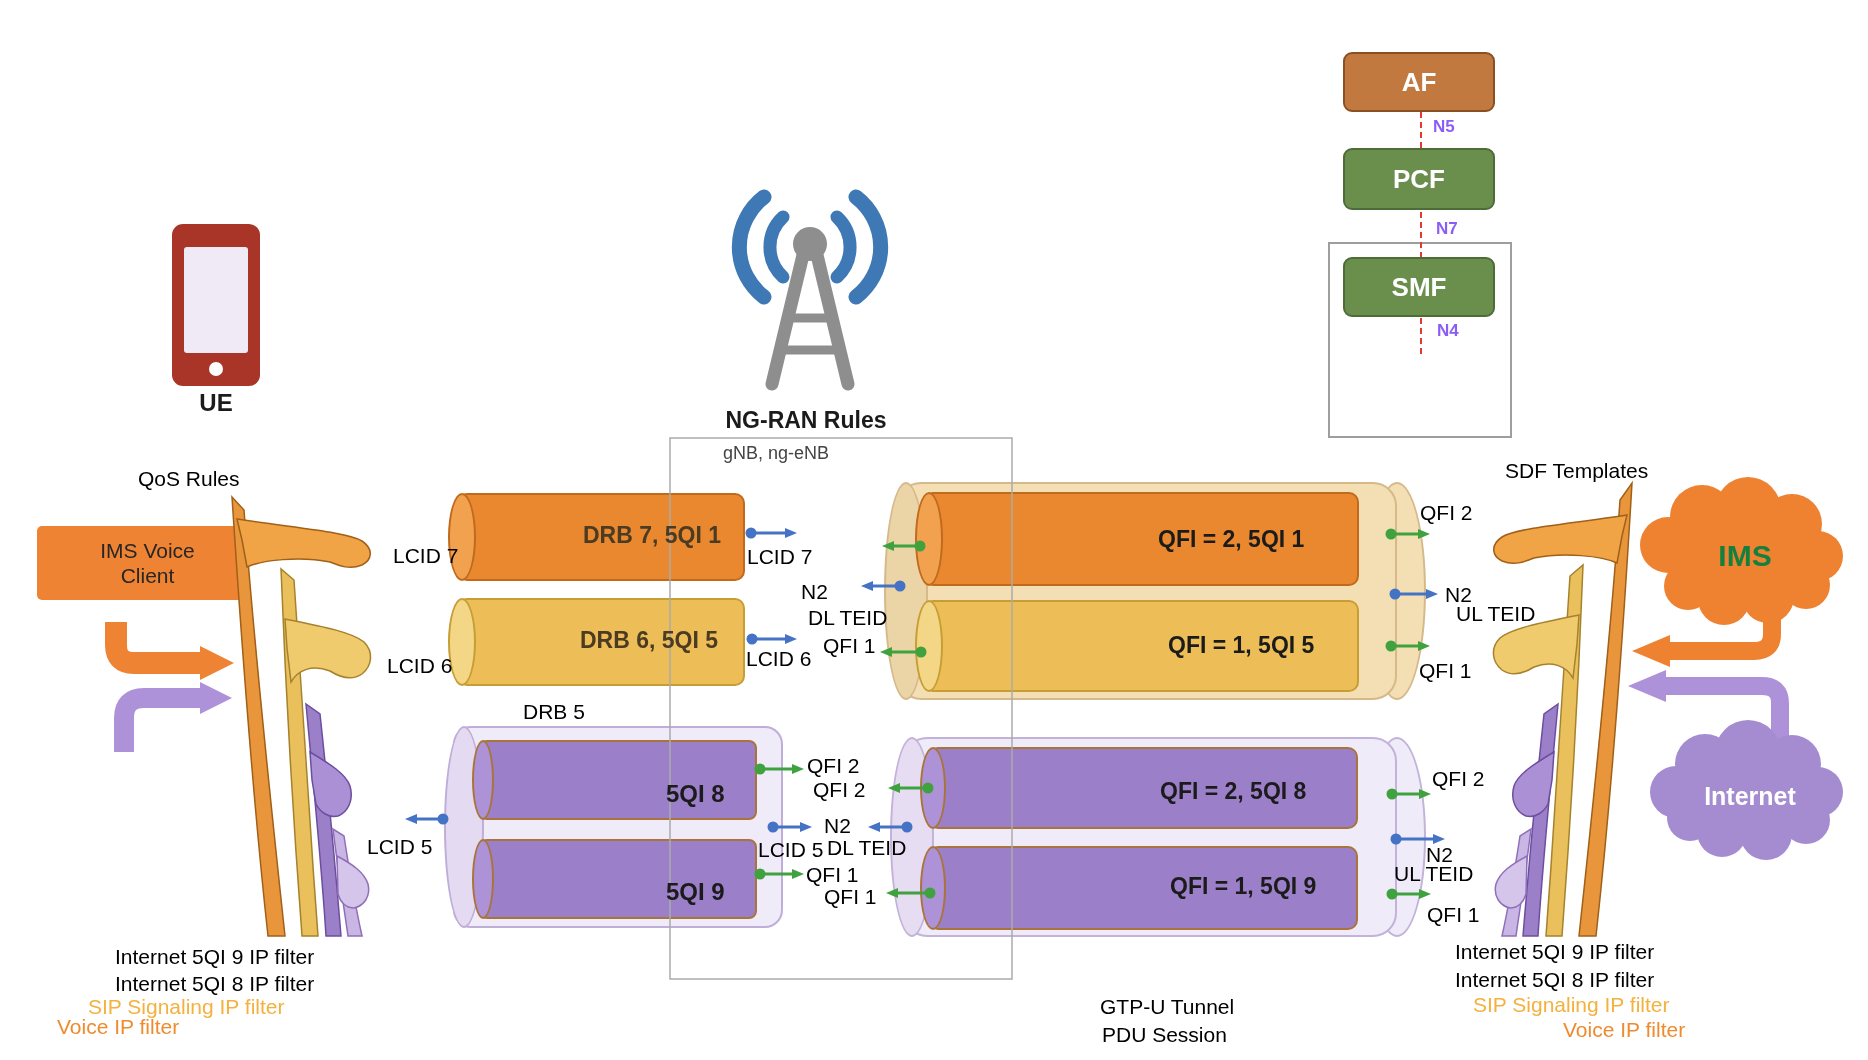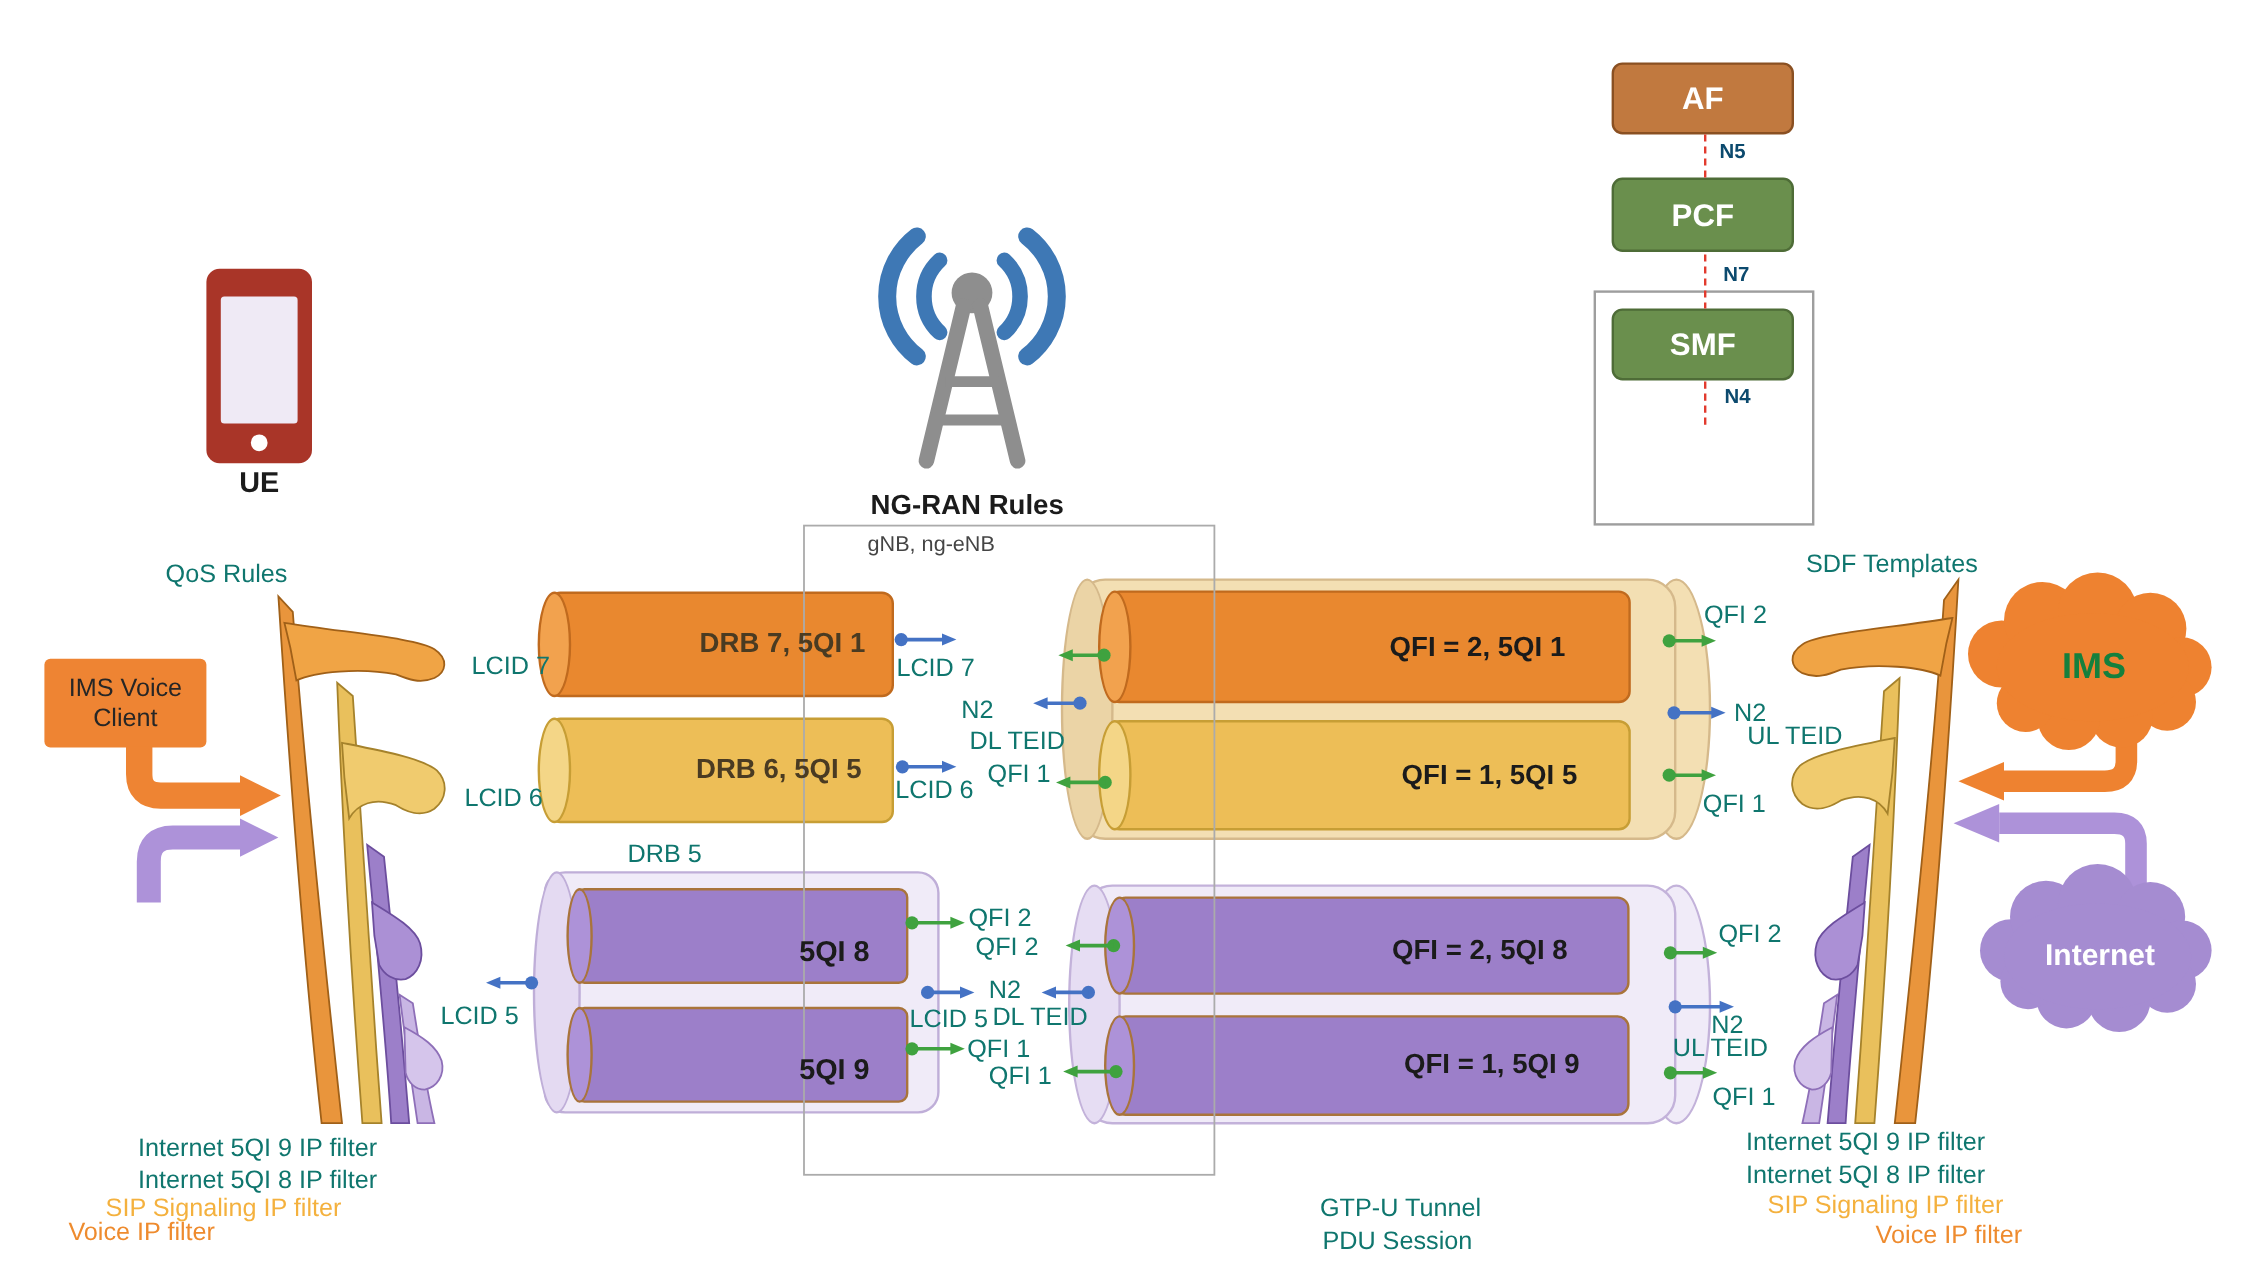--- a/index.html
+++ b/index.html
@@ -1,50 +1,50 @@
 <!DOCTYPE html>
 <html><head>
 <meta charset="utf-8">
 <style>
   html,body { margin:0; padding:0; background:#fff; }
   #canvas {
     position:relative; width:1868px; height:1060px; background:#ffffff;
     font-family:"Liberation Sans", sans-serif; overflow:hidden;
   }
   .abs { position:absolute; }
-  .lbl { position:absolute; font-size:21px; color:#0f766e; white-space:nowrap; line-height:1.05; }
+  .lbl { position:absolute; font-size:21px; color:#000000; white-space:nowrap; line-height:1.05; }
   .lbl-bold { font-weight:bold; color:#1b1b1b; }
   .drb-lbl { position:absolute; font-size:23px; font-weight:600; color:#4a3b22; white-space:nowrap; }
   .qfi-lbl { position:absolute; font-size:23px; font-weight:bold; color:#1b1b1b; white-space:nowrap; }
   .nfbox { position:absolute; border-radius:9px; display:flex; align-items:center; justify-content:center;
            color:#fff; font-weight:bold; font-size:26px; border:2px solid; box-sizing:border-box; }
   .appbox { position:absolute; border-radius:5px; display:flex; align-items:center; justify-content:center;
             text-align:center; color:#262626; font-size:21px; line-height:1.2; }
   .cyl, .cap { position:absolute; box-sizing:border-box; }
-  .refpt { position:absolute; font-size:17px; font-weight:600; color:#0c4a6e; white-space:nowrap; }
+  .refpt { position:absolute; font-size:17px; font-weight:600; color:#8b5cf6; white-space:nowrap; }
   svg { position:absolute; left:0; top:0; }
   .layer1 { z-index:1; } .layer2 { z-index:2; } .layer3 { z-index:3; }
 </style>
 </head>
 <body>
 
 <div id="canvas">
 
   <div class="nfbox layer1" style="left:1343px; top:52px; width:152px; height:60px; background:#C1793F; border-color:#8A5022;">
     <span>AF</span>
   </div>
   <div class="nfbox layer1" style="left:1343px; top:148px; width:152px; height:62px; background:#6A8F4D; border-color:#4E6C37;">
     <span>PCF</span>
   </div>
   <div class="abs layer1" style="left:1328px; top:242px; width:184px; height:196px; border:2px solid #9E9E9E; box-sizing:border-box;"></div>
   <div class="nfbox layer1" style="left:1343px; top:257px; width:152px; height:60px; background:#6A8F4D; border-color:#4E6C37;">
     <span>SMF</span>
   </div>
 
-  <div class="appbox layer1" style="left:37px; top:549px; width:135px; height:74px; background:#EE8433;">
+  <div class="appbox layer1" style="left:37px; top:526px; width:193px; height:74px; background:#EE8433;padding-left:14px;">
     <span style="display:block; width:120px;">IMS Voice Client</span>
   </div>
 
   <div class="cyl layer1" style="left:457px; top:493px; width:288px; height:88px; background:#E9882F; border:2px solid #C06A1E; border-radius:10px;"></div>
   <div class="cap layer1" style="left:448px; top:493px; width:28px; height:88px; background:#F2A24E; border:2px solid #C06A1E; border-radius:50%;"></div>
 
   <div class="cyl layer1" style="left:457px; top:598px; width:288px; height:88px; background:#EDBE57; border:2px solid #C79E35; border-radius:10px;"></div>
   <div class="cap layer1" style="left:448px; top:598px; width:28px; height:88px; background:#F4D687; border:2px solid #C79E35; border-radius:50%;"></div>
 
   <div class="cyl layer1" style="left:453px; top:726px; width:330px; height:202px; background:#F0EBF8; border:2px solid #BFAED8; border-radius:18px;"></div>

